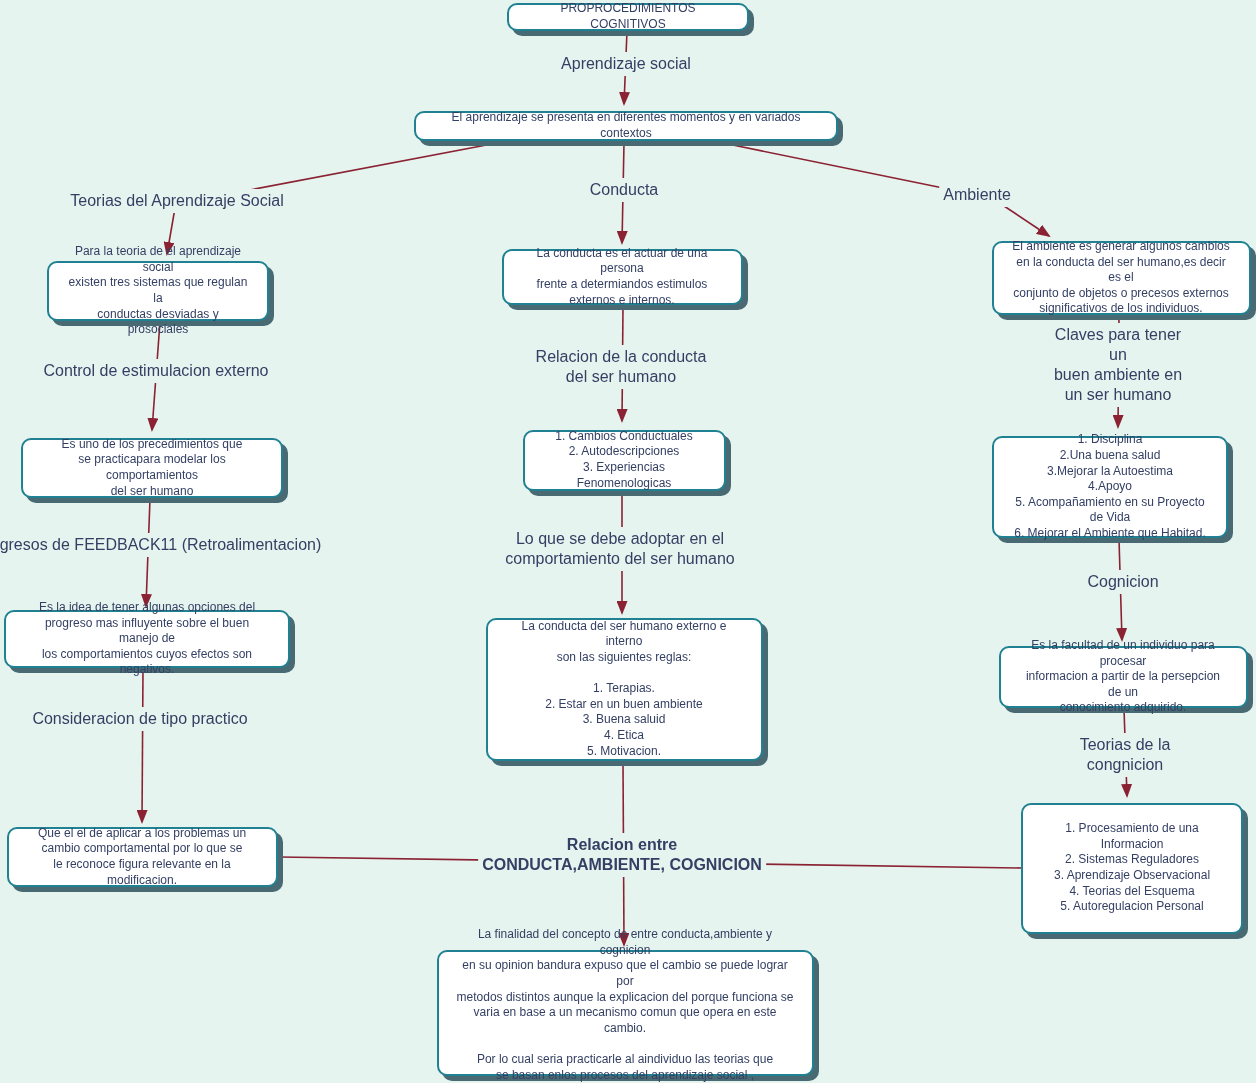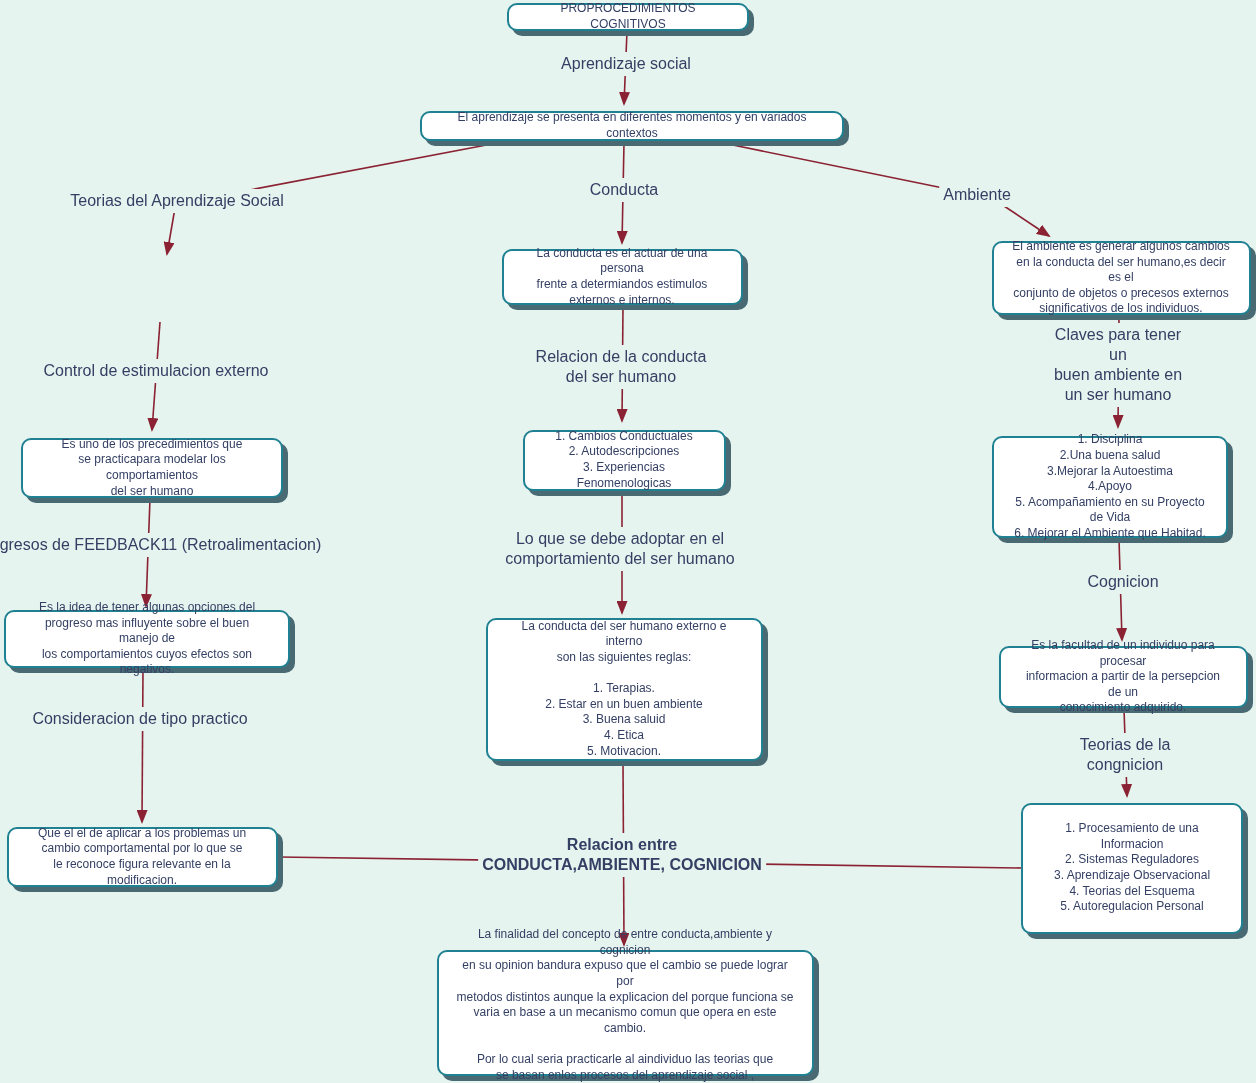--- a/index.html
+++ b/index.html
@@ -91,21 +91,24 @@
 del ser humano</div>
     <div class="label" style="left: 620px; top: 549px;">Lo que se debe adoptar en el
 comportamiento del ser humano</div>
     <div class="label" style="left: 622px; top: 855px; font-weight: bold;">Relacion entre
 CONDUCTA,AMBIENTE, COGNICION</div>
     <div class="label" style="left: 1118px; top: 365px;">Claves para tener un
 buen ambiente en un ser humano</div>
     <div class="label" style="left: 1123px; top: 582px;">Cognicion</div>
     <div class="label" style="left: 1125px; top: 755px;">Teorias de la congnicion</div>
     <div class="node" style="left: 507px; top: 3px; width: 242px; height: 28px;">PROPROCEDIMIENTOS COGNITIVOS</div>
-    <div class="node" style="left: 414px; top: 111px; width: 424px; height: 30px; margin-left: 6px;">El aprendizaje se presenta en diferentes momentos y en variados contextos</div>
+    <div class="node" style="left: 414px; top: 111px; width: 424px; height: 30px;">El aprendizaje se presenta en diferentes momentos y en variados contextos</div>
+    <div class="node" style="left: 47px; top: 261px; width: 222px; height: 60px;">Para la teoria de el aprendizaje social
+existen tres sistemas que regulan la
+conductas desviadas y prosociales</div>
     <div class="node" style="left: 21px; top: 438px; width: 262px; height: 60px;">Es uno de los precedimientos que
 se practicapara modelar los comportamientos
 del ser humano</div>
     <div class="node" style="left: 4px; top: 610px; width: 286px; height: 58px;">Es la idea de tener algunas opciones del
 progreso mas influyente sobre el buen manejo de
 los comportamientos cuyos efectos son negativos.</div>
     <div class="node" style="left: 6.5px; top: 827px; width: 271px; height: 60px;">Que el el de aplicar a los problemas un
 cambio comportamental por lo que se
 le reconoce figura relevante en la modificacion.</div>
     <div class="node" style="left: 501.5px; top: 249px; width: 241px; height: 56px;">La conducta es el actuar de una persona

